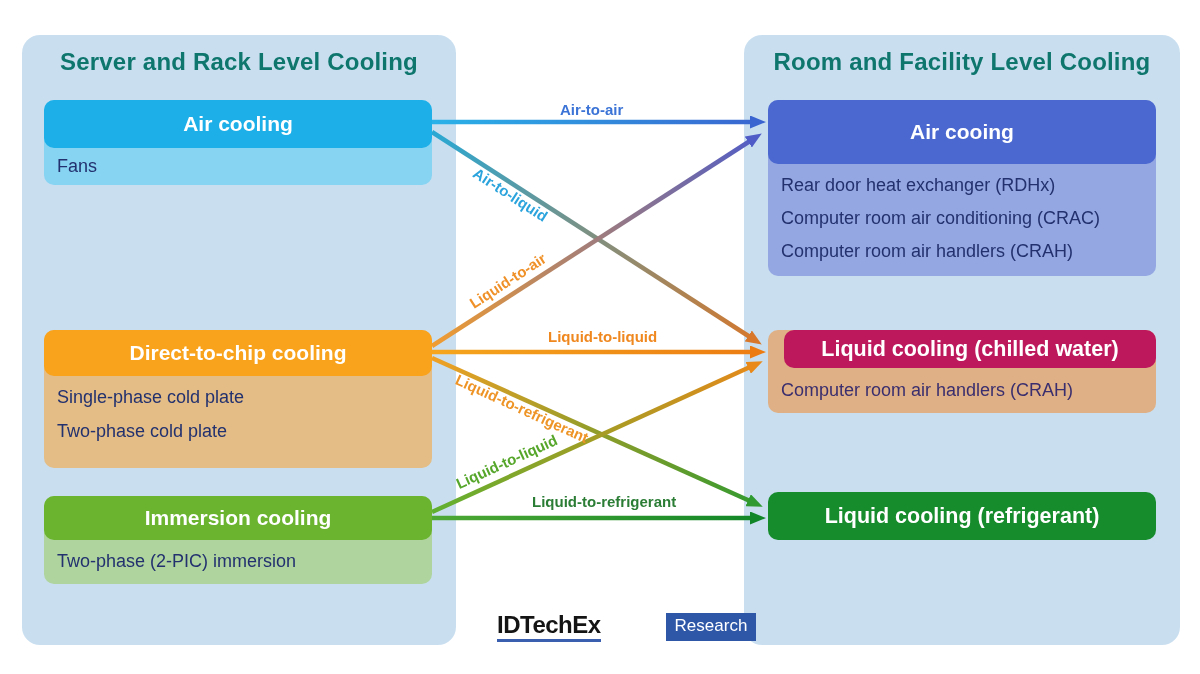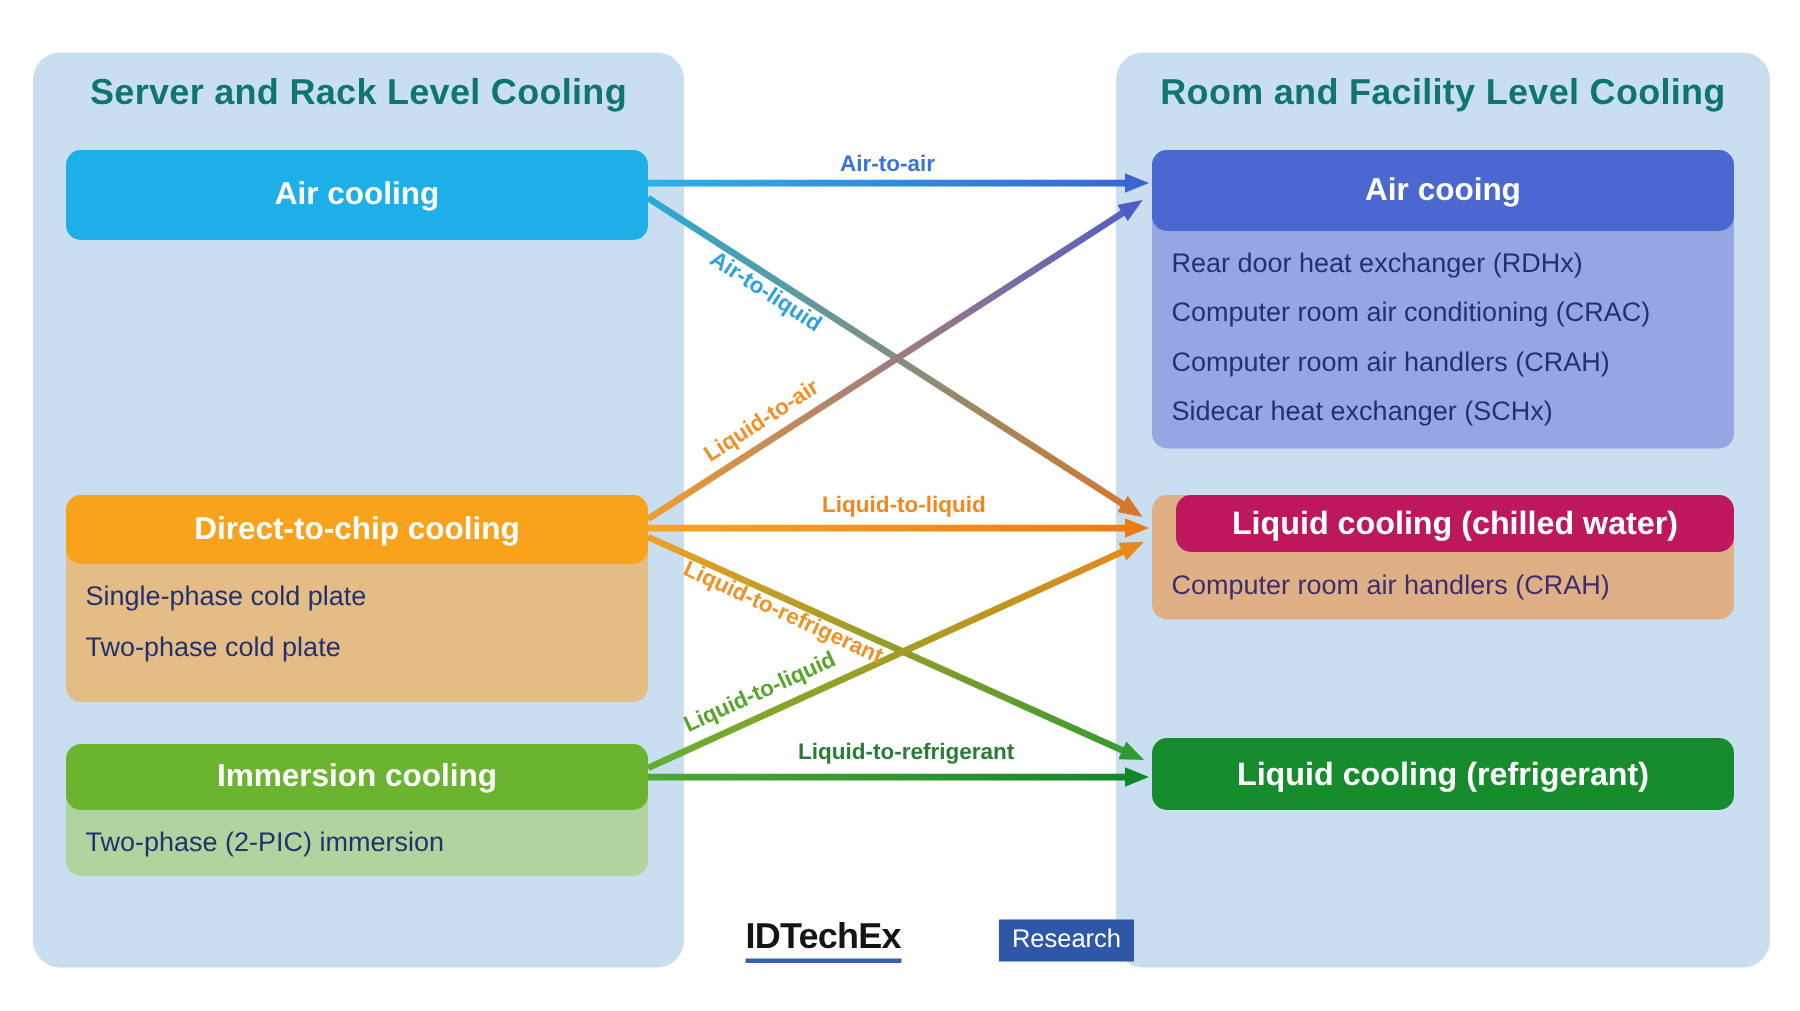--- a/index.html
+++ b/index.html
@@ -17,32 +17,32 @@
   .box{position:absolute;width:388px;border-radius:10px;}
   .box-header{
     position:relative;border-radius:10px;color:#ffffff;font-weight:bold;
     text-align:center;font-size:21px;display:flex;align-items:center;justify-content:center;
   }
   .box-items{padding-left:13px;color:#23316f;font-size:18px;}
   .item{white-space:nowrap;}
 
   
   .lp-b1{left:44px;top:100px;background:#87d3f2;}
-  .lp-b1 .box-header{height:60px;background:#1db0e8;}
+  .lp-b1 .box-header{height:48px;background:#1db0e8;}
   .lp-b1 .box-items{line-height:37px;}
   .lp-b2{left:44px;top:330px;background:#e3bd85;}
   .lp-b2 .box-header{height:46px;background:#f9a21b;}
   .lp-b2 .box-items{padding-top:4px;padding-bottom:20px;line-height:34px;}
   .lp-b3{left:44px;top:496px;background:#afd49e;}
   .lp-b3 .box-header{height:44px;background:#6ab430;}
   .lp-b3 .box-items{padding-top:5px;padding-bottom:6px;line-height:33px;}
 
   
   .rp-b1{left:768px;top:100px;background:#94a7e2;}
-  .rp-b1 .box-header{height:54px;background:#4a68d0;}
+  .rp-b1 .box-header{height:64px;background:#4a68d0;}
   .rp-b1 .box-items{padding-top:5px;padding-bottom:8px;line-height:33px;color:#23316f;}
   .rp-b2{left:768px;top:330px;background:#dfb086;}
   .rp-b2 .box-header{height:38px;background:#be185d;font-size:21.5px;margin-left:16px;}
   .rp-b2 .box-items{line-height:45px;color:#3a2e6e;}
   .rp-b3{left:768px;top:492px;background:transparent;}
   .rp-b3 .box-header{height:48px;background:#168c2c;font-size:21.5px;}
 
   svg.conn{position:absolute;left:0;top:0;pointer-events:none;}
   .conn-label{
     position:absolute;font-size:15px;font-weight:600;white-space:nowrap;
@@ -140,20 +140,23 @@
 <div class="conn-label cl-1">Air-to-air</div>
 <div class="conn-label cl-2">Air-to-liquid</div>
 <div class="conn-label cl-3">Liquid-to-air</div>
 <div class="conn-label cl-4">Liquid-to-liquid</div>
 <div class="conn-label cl-5">Liquid-to-refrigerant</div>
 <div class="conn-label cl-6">Liquid-to-liquid</div>
 <div class="conn-label cl-7">Liquid-to-refrigerant</div>
 
 <div class="box lp-b1">
   <div class="box-header">Air cooling</div>
+  <div class="box-items">
+    <div class="item">Fans</div>
+  </div>
 </div>
 
 <div class="box lp-b2">
   <div class="box-header">Direct-to-chip cooling</div>
   <div class="box-items">
     <div class="item">Single-phase cold plate</div>
     <div class="item">Two-phase cold plate</div>
   </div>
 </div>
 
@@ -163,21 +166,20 @@
     <div class="item">Two-phase (2-PIC) immersion</div>
   </div>
 </div>
 
 <div class="box rp-b1">
   <div class="box-header">Air cooing</div>
   <div class="box-items">
     <div class="item">Rear door heat exchanger (RDHx)</div>
     <div class="item">Computer room air conditioning (CRAC)</div>
     <div class="item">Computer room air handlers (CRAH)</div>
-    <div class="item">Sidecar heat exchanger (SCHx)</div>
   </div>
 </div>
 
 <div class="box rp-b2">
   <div class="box-header">Liquid cooling (chilled water)</div>
   <div class="box-items">
     <div class="item">Computer room air handlers (CRAH)</div>
   </div>
 </div>
 

